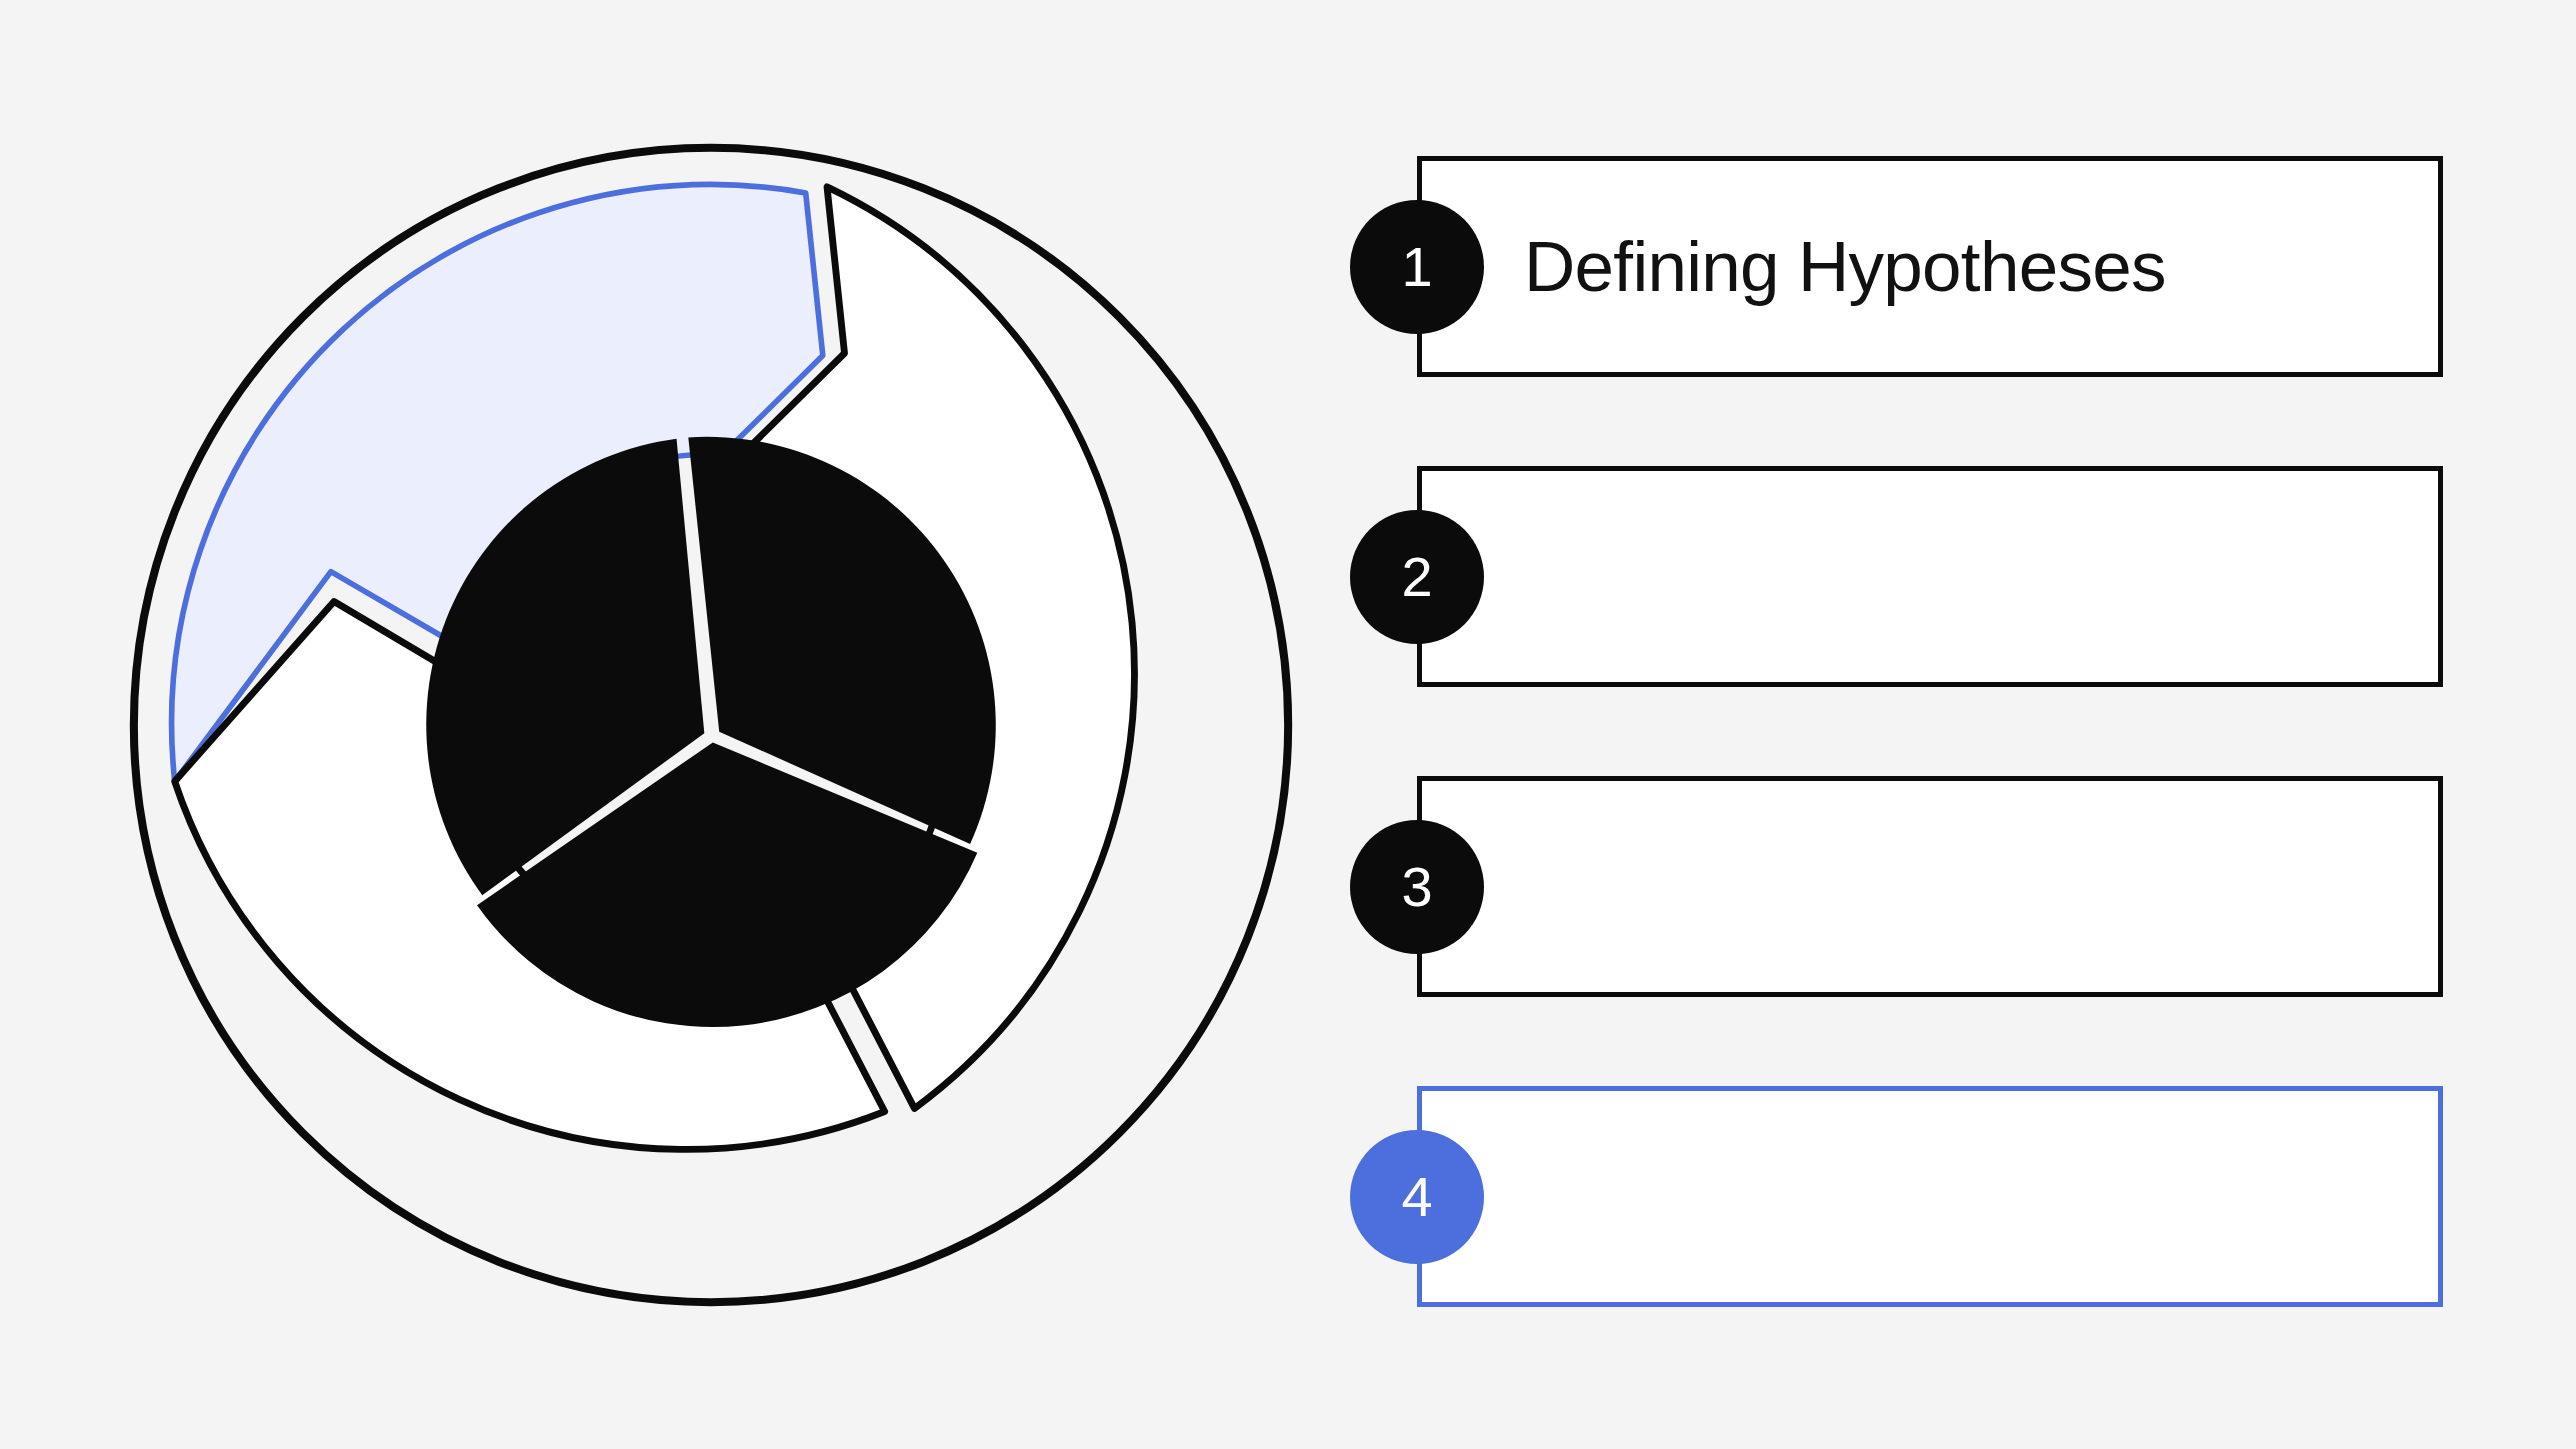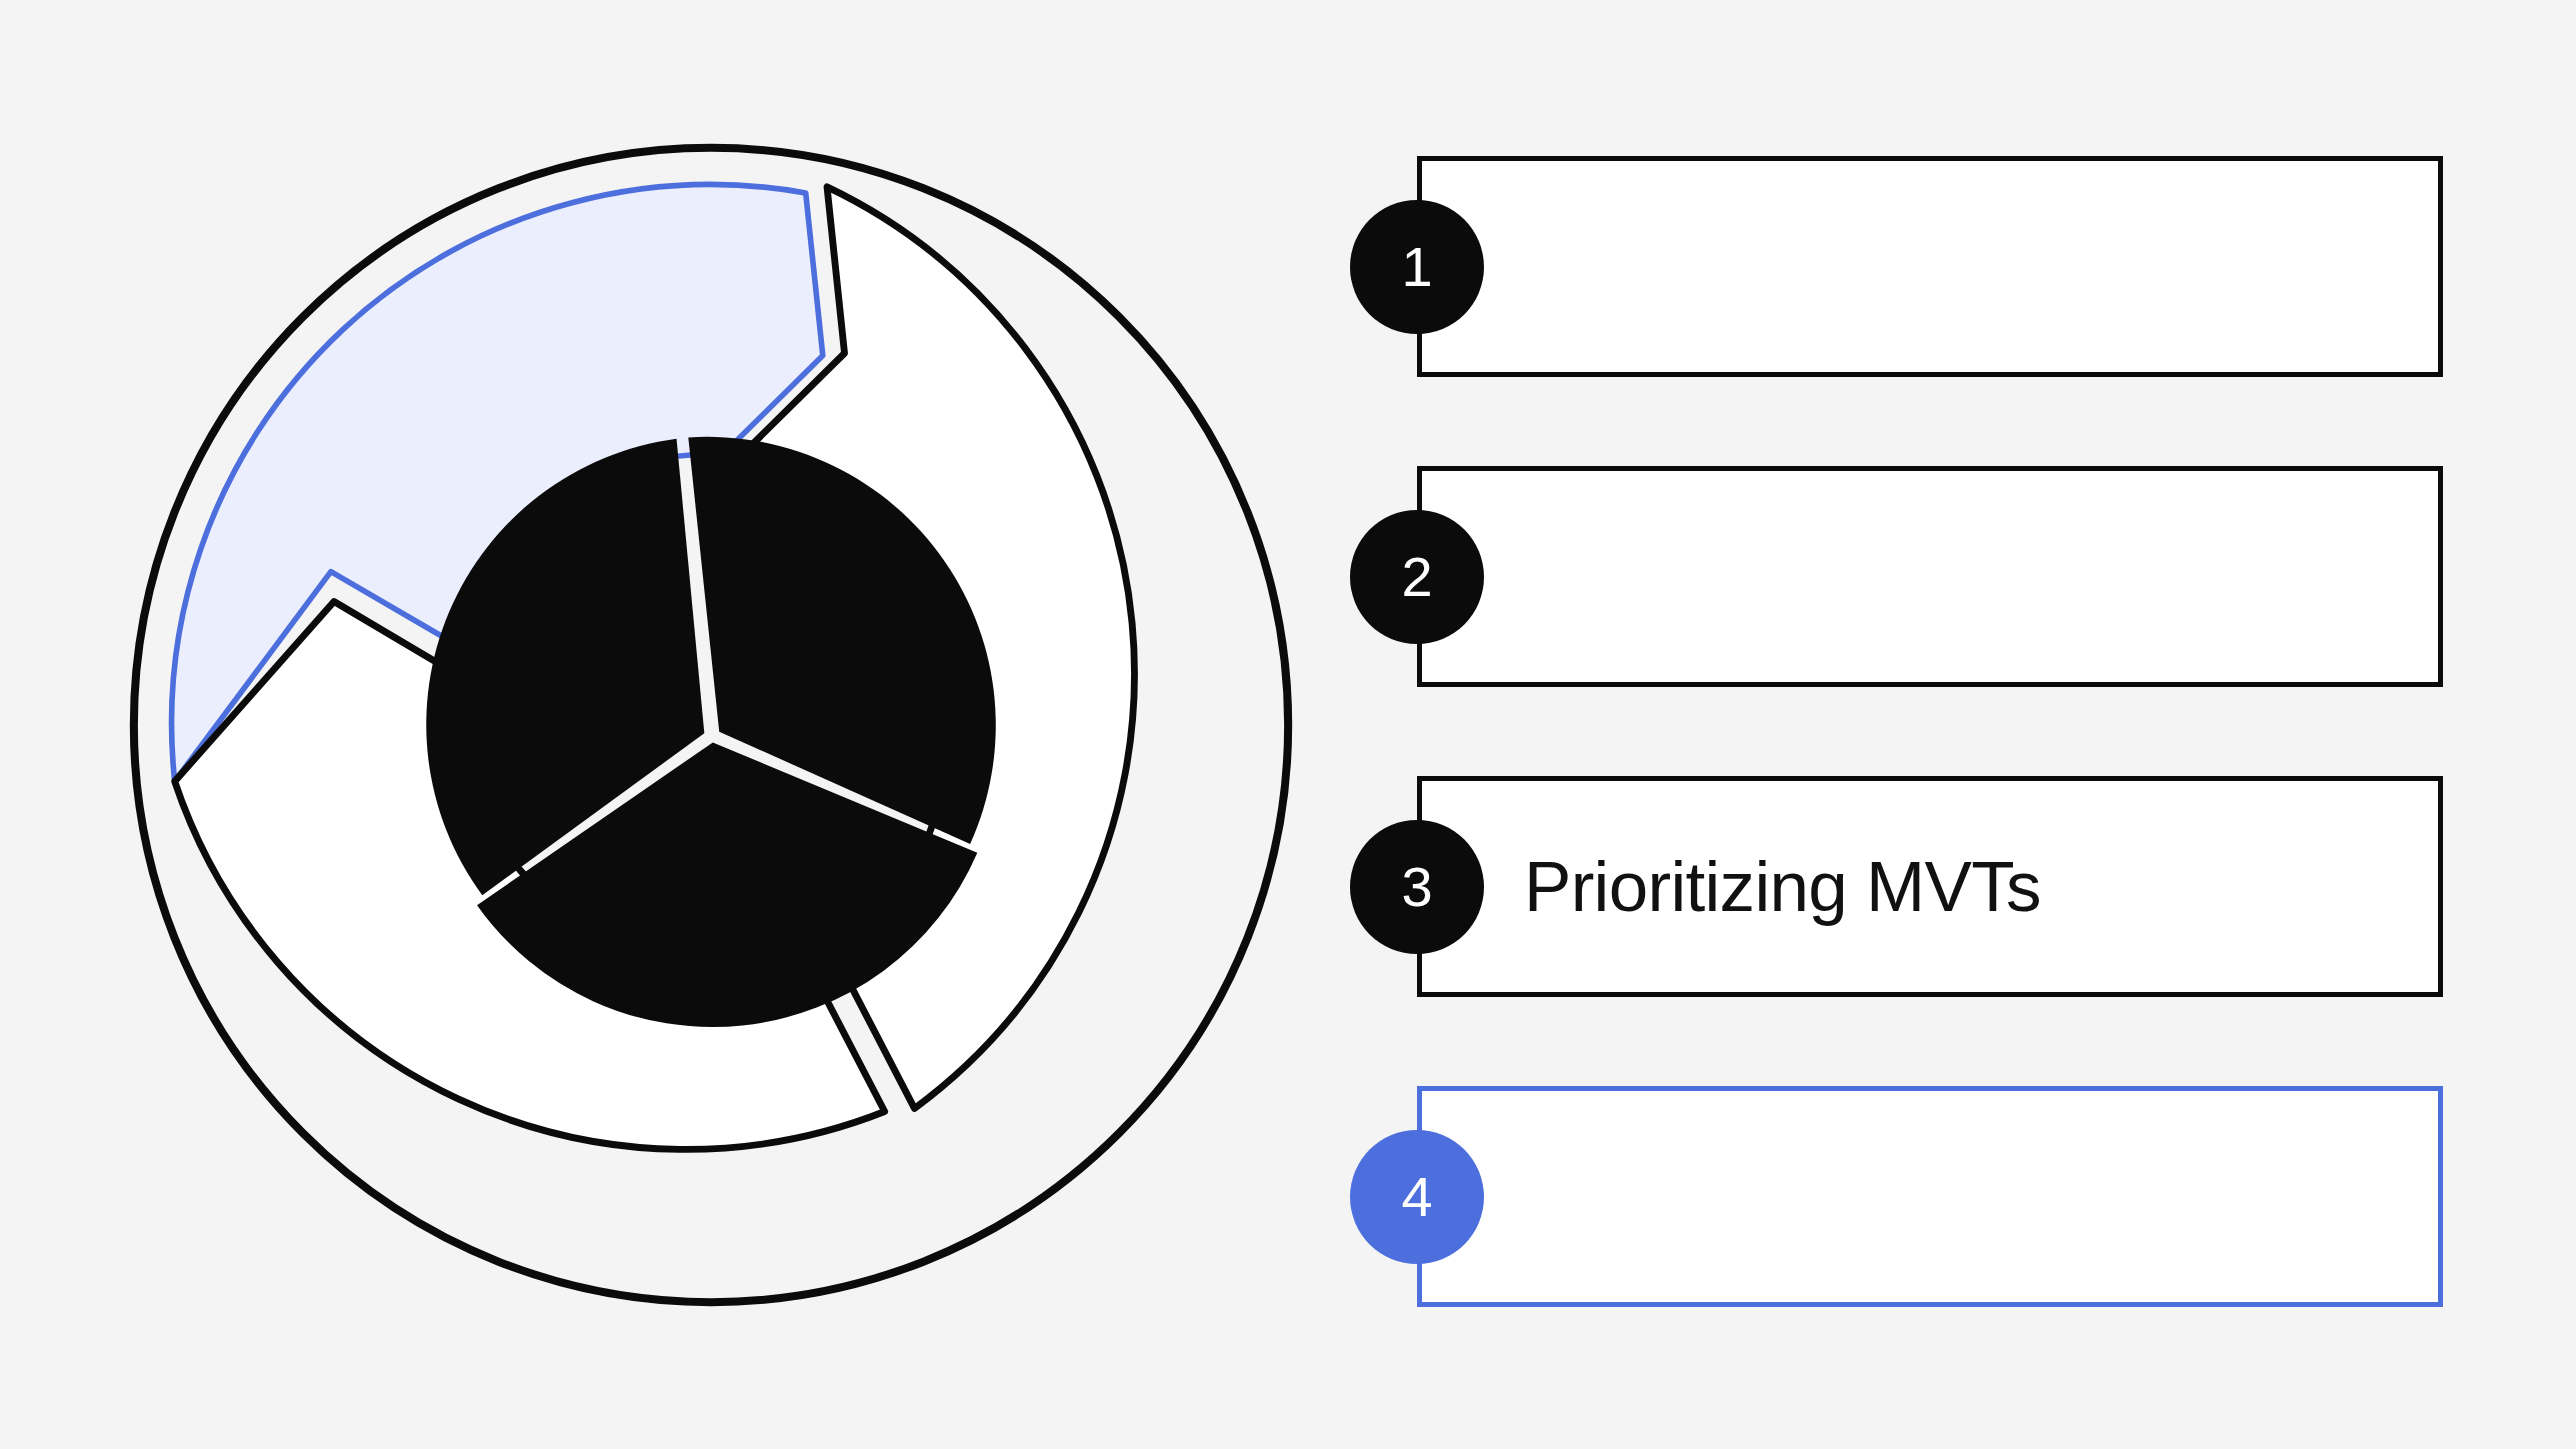--- a/index.html
+++ b/index.html
@@ -158,31 +158,31 @@
                  Z"></path>
       </g>
     </svg>
   </div>
 
   <div id="steps-panel">
 
     <div class="step-row r0">
       <div class="step-card"></div>
       <div class="step-badge">1</div>
+      <div class="step-label">Defining Hypotheses</div>
     </div>
 
     <div class="step-row r1">
       <div class="step-card"></div>
       <div class="step-badge">2</div>
     </div>
 
     <div class="step-row r2">
       <div class="step-card"></div>
       <div class="step-badge">3</div>
-      <div class="step-label">Prioritizing MVTs</div>
     </div>
 
     <div class="step-row r3 accent">
       <div class="step-card"></div>
       <div class="step-badge">4</div>
     </div>
 
   </div>
 </div>
 

